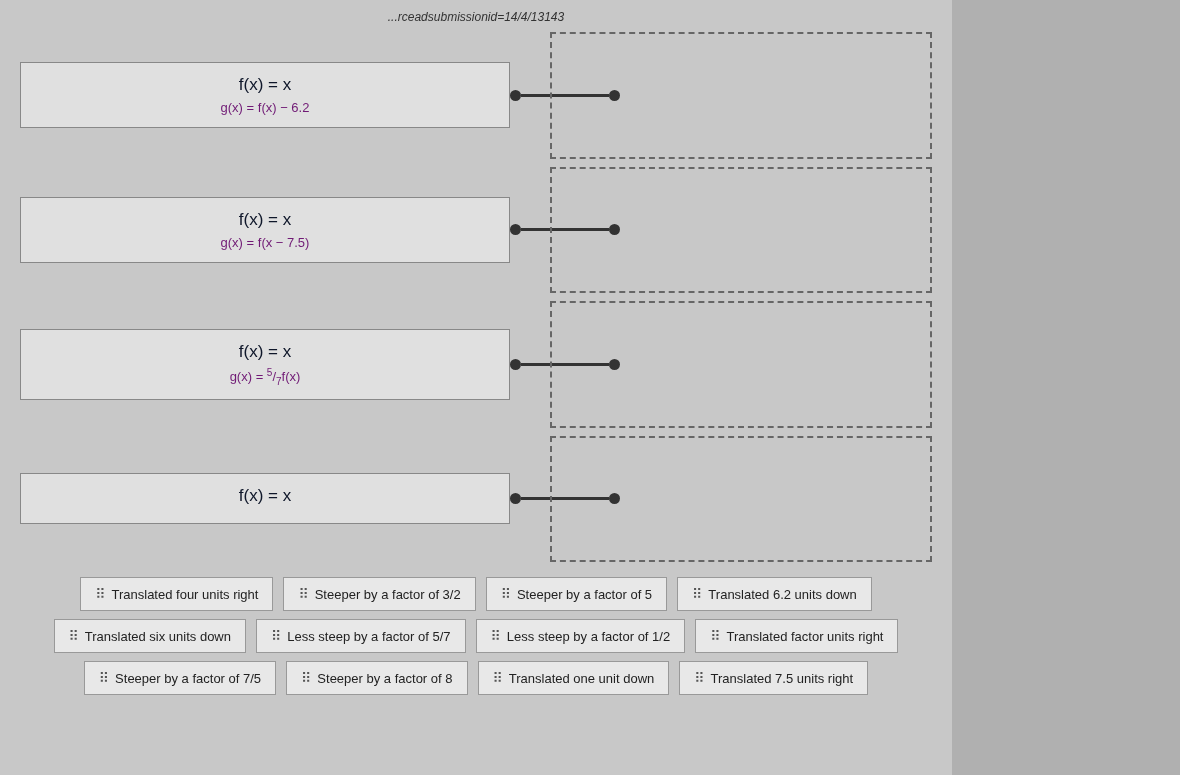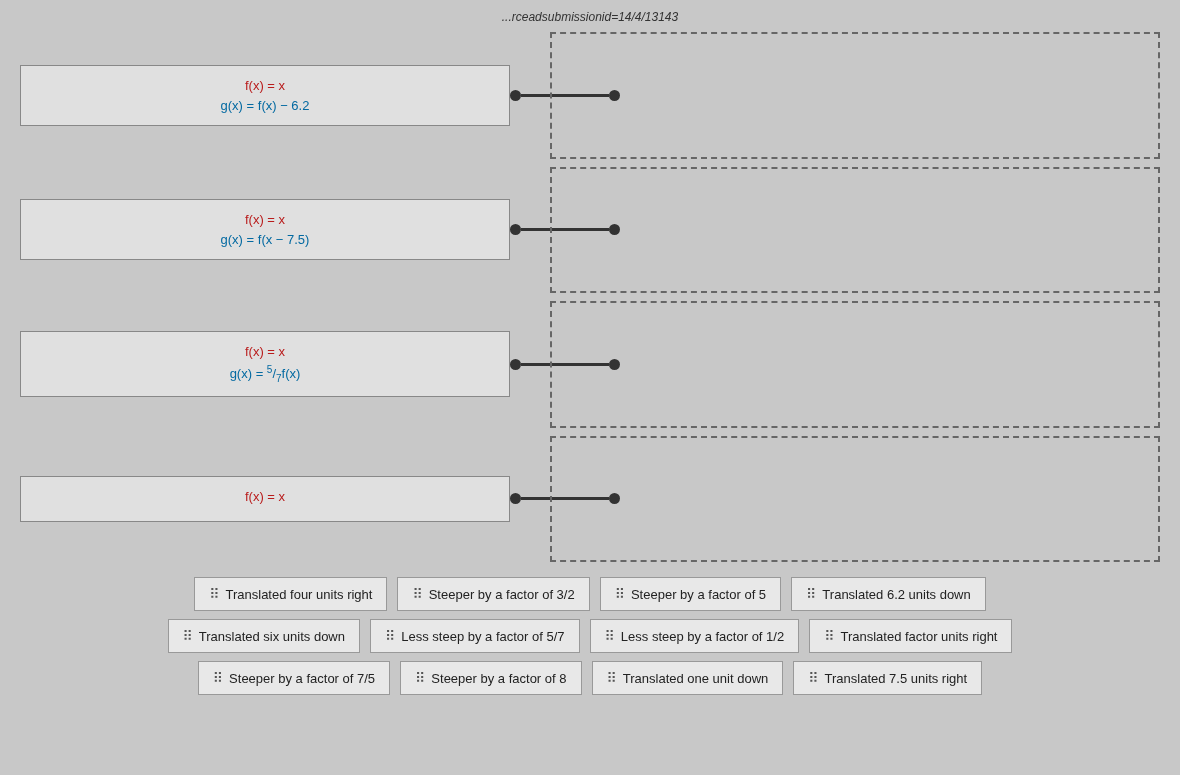--- a/index.html
+++ b/index.html
@@ -6,21 +6,21 @@
     body {
       background: #b0b0b0;
       font-family: Arial, sans-serif;
       width: 1180px;
       height: 775px;
       overflow: hidden;
       position: relative;
     }
     .main-container {
       background: #c8c8c8;
-      width: 1180px;
+      width: 952px;
       height: 775px;
       padding: 10px 20px;
       position: relative;
     }
     .top-bar {
       text-align: center;
       font-size: 12px;
       color: #333;
       margin-bottom: 8px;
       font-style: italic;
@@ -74,27 +74,27 @@
     }
     .card-box {
       background: #e0e0e0;
       border: 1.5px solid #888;
       padding: 12px 20px;
       text-align: center;
       width: 490px;
       flex-shrink: 0;
     }
     .card-box .line1 {
-      font-size: 13px;
-      color: #b91c1c;
+      font-size: 17px;
+      color: #0f172a;
       margin-bottom: 5px;
     }
     .card-box .line2 {
       font-size: 13px;
-      color: #0369a1;
+      color: #701a75;
     }
     .h-connector {
       display: flex;
       align-items: center;
       width: 110px;
       flex-shrink: 0;
     }
     .h-line {
       height: 3px;
       background: #333;

